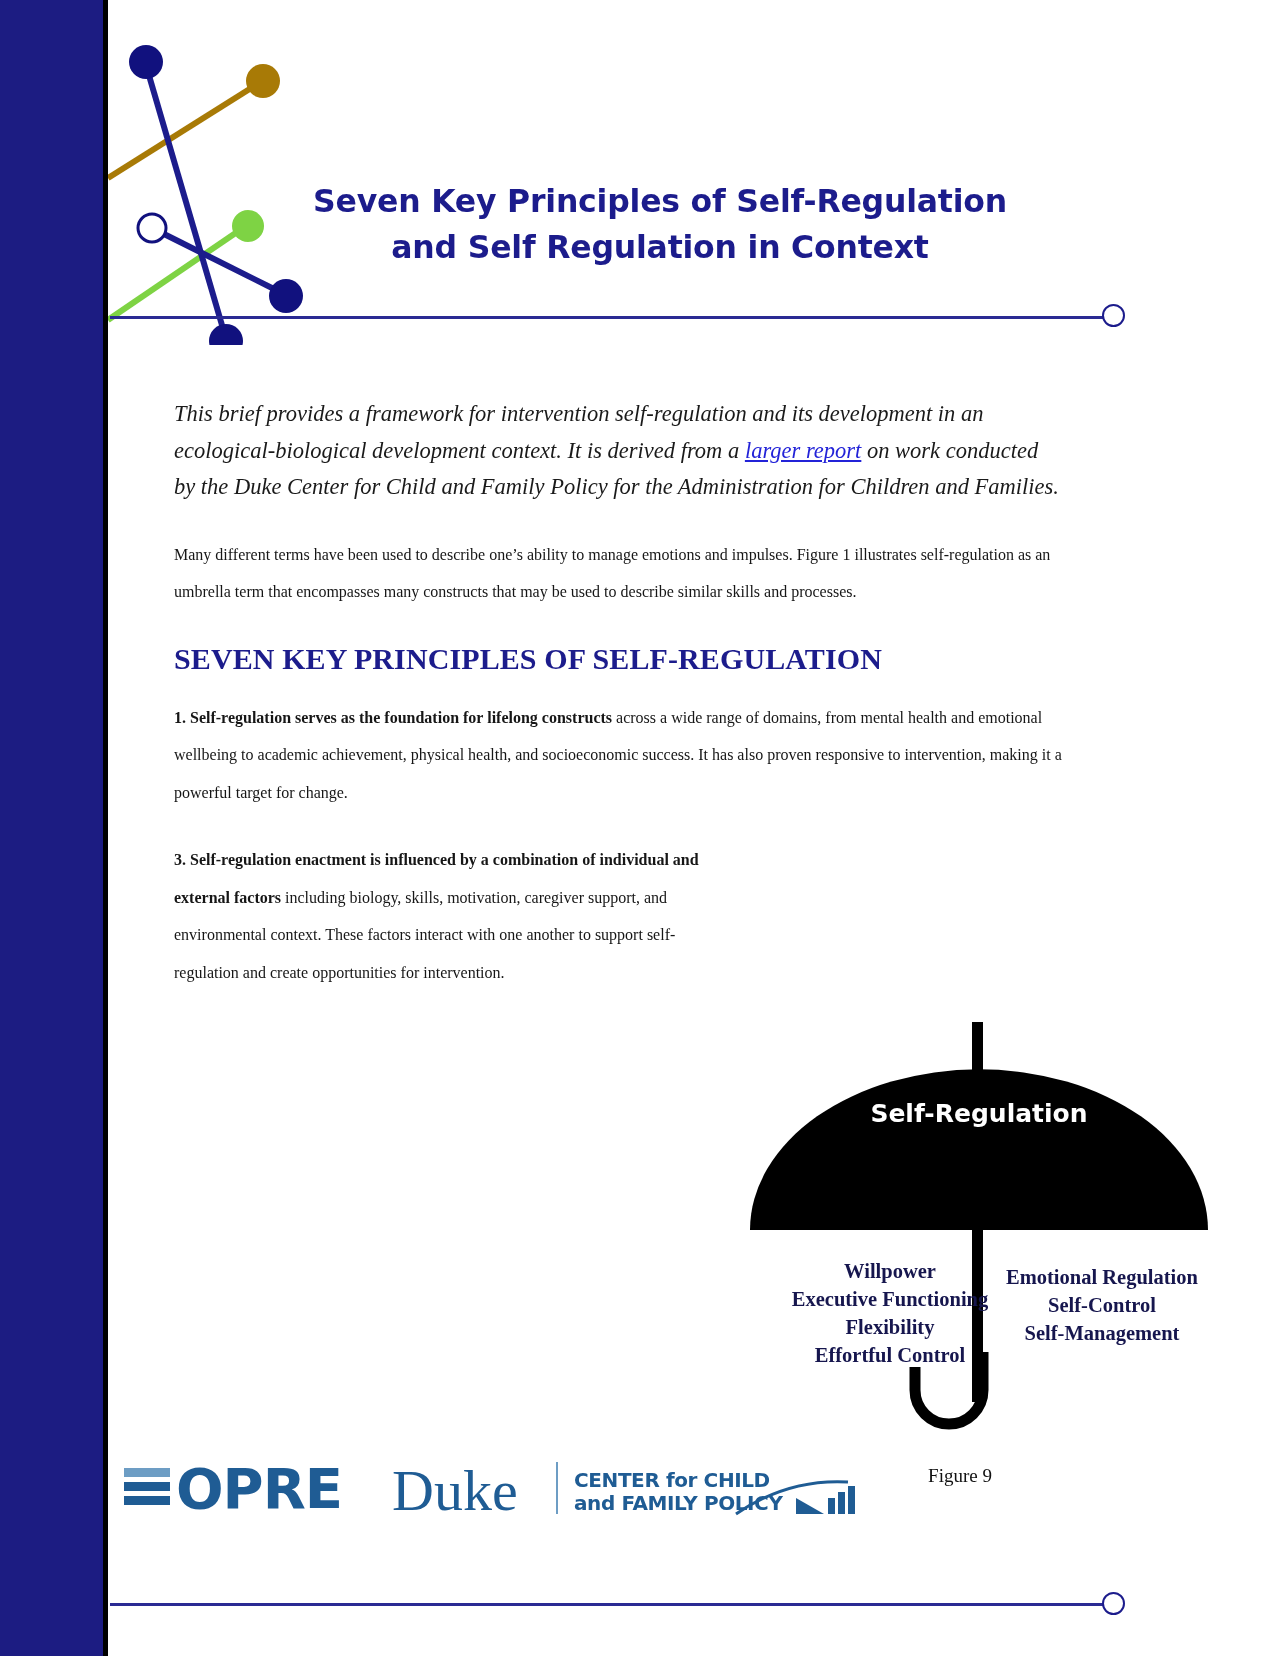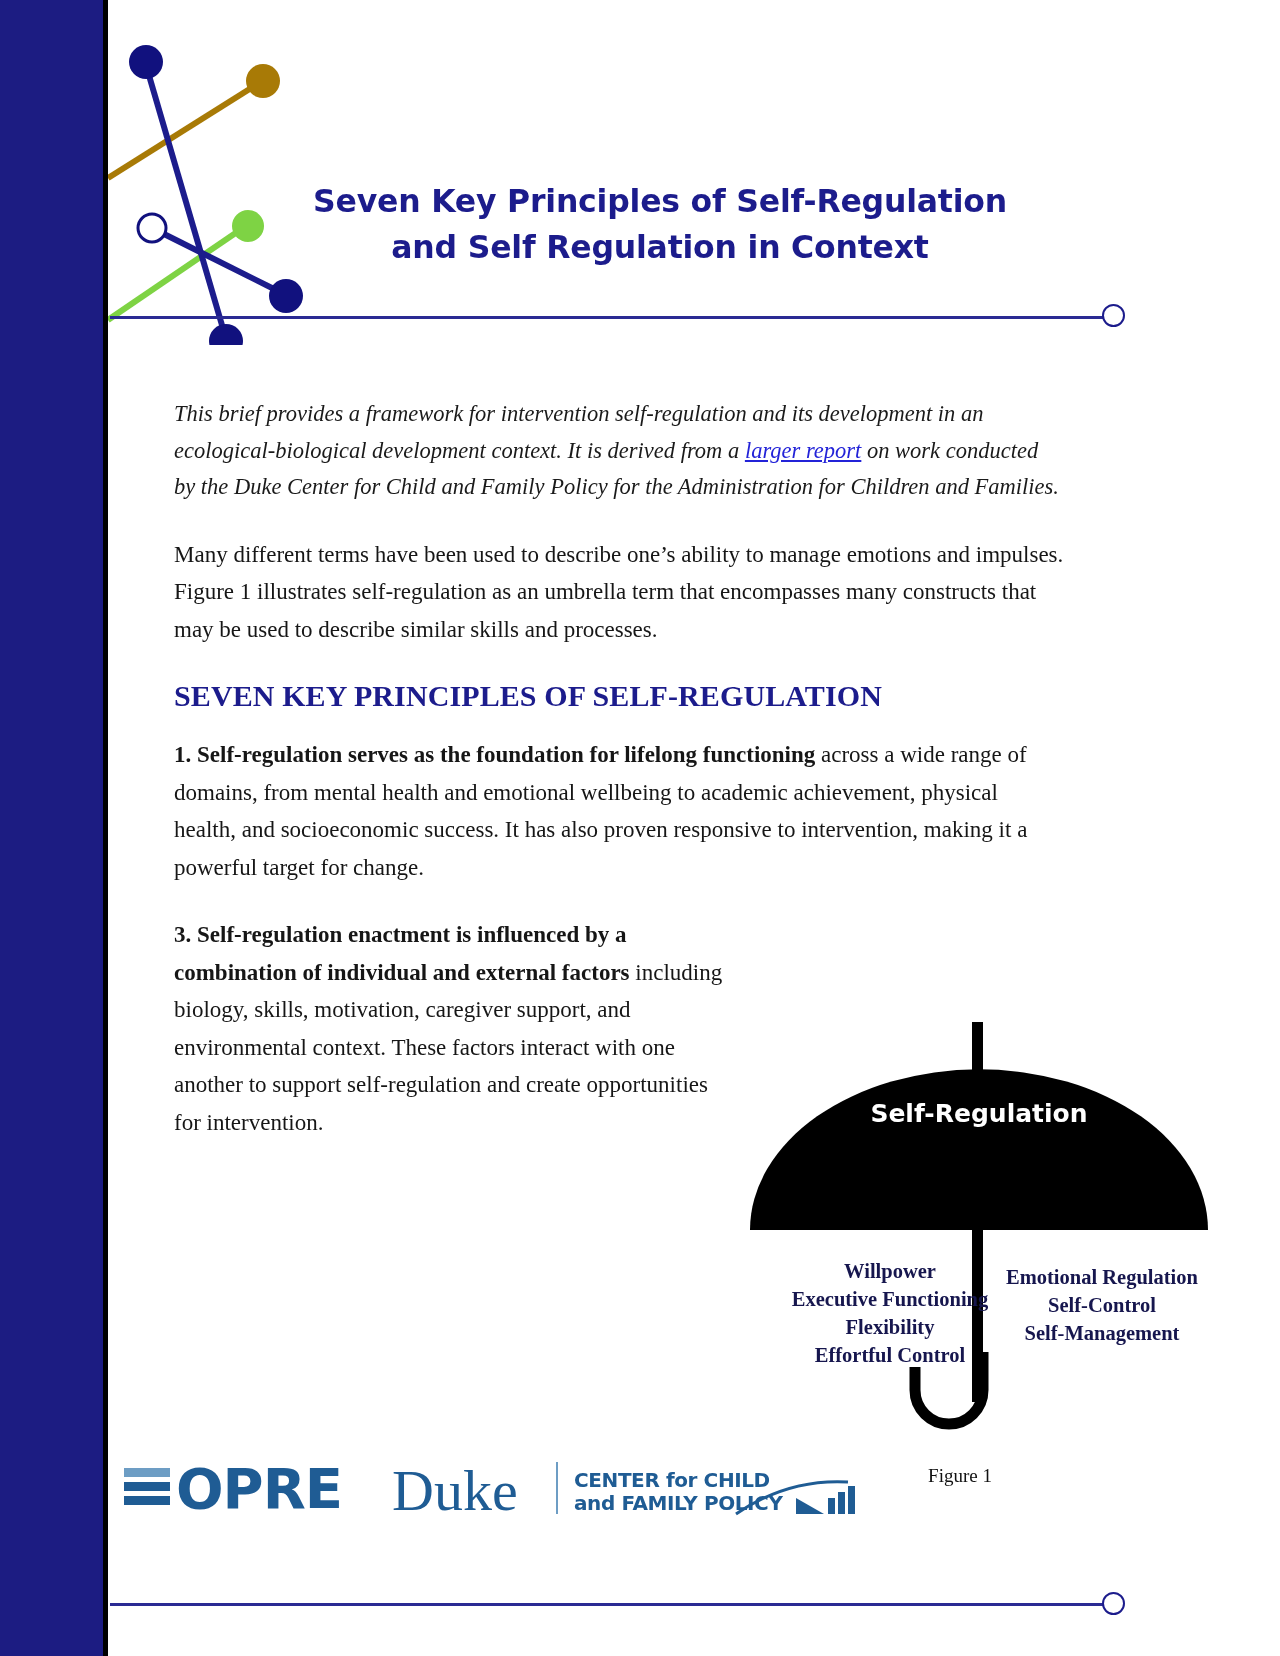--- a/index.html
+++ b/index.html
@@ -33,21 +33,21 @@
   
   .content{position:absolute;left:174px;top:396px;width:890px;}
 
   p.intro{
     margin:0 0 30px 0;font-style:italic;font-size:22.5px;line-height:36.5px;
     color:#1a1a1a;font-family:"Liberation Serif",serif;
   }
   p.intro a{color:#2323d8;text-decoration:underline;font-style:italic;}
 
   p.body{
-    margin:0 0 30px 0;font-size:23px;line-height:37.5px;color:#161616;
+    margin:0 0 30px 0;font-size:16px;line-height:37.5px;color:#161616;
     font-family:"Liberation Serif",serif;
   }
   p.body b{font-weight:bold;}
 
   h2.section{
     margin:26px 0 22px 0;font-size:30px;line-height:36px;color:#1c1c8c;
     font-weight:bold;font-family:"Liberation Serif",serif;letter-spacing:.1px;
   }
 
   .narrow{width:560px;}
@@ -105,21 +105,21 @@
 <div class="circ-top"></div>
 
 <div class="content">
 
   <p class="intro"><span>This brief provides a framework for intervention self-regulation and its development in an ecological-biological development context. It is derived from a </span><a href="#">larger report</a><span> on work conducted by the Duke Center for Child and Family Policy for the Administration for Children and Families.</span></p>
 
   <p class="body">Many different terms have been used to describe one’s ability to manage emotions and impulses. Figure 1 illustrates self-regulation as an umbrella term that encompasses many constructs that may be used to describe similar skills and processes.</p>
 
   <h2 class="section">SEVEN KEY PRINCIPLES OF SELF-REGULATION</h2>
 
-  <p class="body"><b>1.</b><b> Self-regulation serves as the foundation for lifelong functioning</b><span> across a wide range of domains, from mental health and emotional wellbeing to academic achievement, physical health, and socioeconomic success. It has also proven responsive to intervention, making it a powerful target for change.</span></p>
+  <p class="body"><b>1.</b><b> Self-regulation serves as the foundation for lifelong constructs</b><span> across a wide range of domains, from mental health and emotional wellbeing to academic achievement, physical health, and socioeconomic success. It has also proven responsive to intervention, making it a powerful target for change.</span></p>
 
 
   <p class="body narrow"><b>3.</b><b> Self-regulation enactment is influenced by a combination of individual and external factors</b><span> including biology, skills, motivation, caregiver support, and environmental context. These factors interact with one another to support self-regulation and create opportunities for intervention.</span></p>
 
 </div>
 
 <div class="figure">
   <svg width="478" height="490" viewBox="0 0 478 490" xmlns="http://www.w3.org/2000/svg">
 
     <rect x="232" y="0" width="11" height="60" fill="#000000"></rect>
@@ -140,21 +140,21 @@
     <text x="150" y="284" text-anchor="middle" fill="#16164e" font-family="Liberation Serif, serif" font-size="20.5" font-weight="bold">Executive Functioning</text>
     <text x="150" y="312" text-anchor="middle" fill="#16164e" font-family="Liberation Serif, serif" font-size="20.5" font-weight="bold">Flexibility</text>
     <text x="150" y="340" text-anchor="middle" fill="#16164e" font-family="Liberation Serif, serif" font-size="20.5" font-weight="bold">Effortful Control</text>
 
     <text x="362" y="262" text-anchor="middle" fill="#16164e" font-family="Liberation Serif, serif" font-size="20.5" font-weight="bold">Emotional Regulation</text>
     <text x="362" y="290" text-anchor="middle" fill="#16164e" font-family="Liberation Serif, serif" font-size="20.5" font-weight="bold">Self-Control</text>
     <text x="362" y="318" text-anchor="middle" fill="#16164e" font-family="Liberation Serif, serif" font-size="20.5" font-weight="bold">Self-Management</text>
   </svg>
 </div>
 
-<div class="fig-caption">Figure 1</div>
+<div class="fig-caption">Figure 9</div>
 
 <div class="footer">
   <svg width="760" height="80" viewBox="0 0 760 80" xmlns="http://www.w3.org/2000/svg">
 
     <g>
       <rect x="0" y="20" width="46" height="9" fill="#6d9dc4"></rect>
       <rect x="0" y="34" width="46" height="9" fill="#1f5c94"></rect>
       <rect x="0" y="48" width="46" height="9" fill="#1f5c94"></rect>
     </g>
     <text x="52" y="60" fill="#1f5c94" font-family="DejaVu Sans, sans-serif" font-size="56" font-weight="bold" letter-spacing="-1">OPRE</text>

